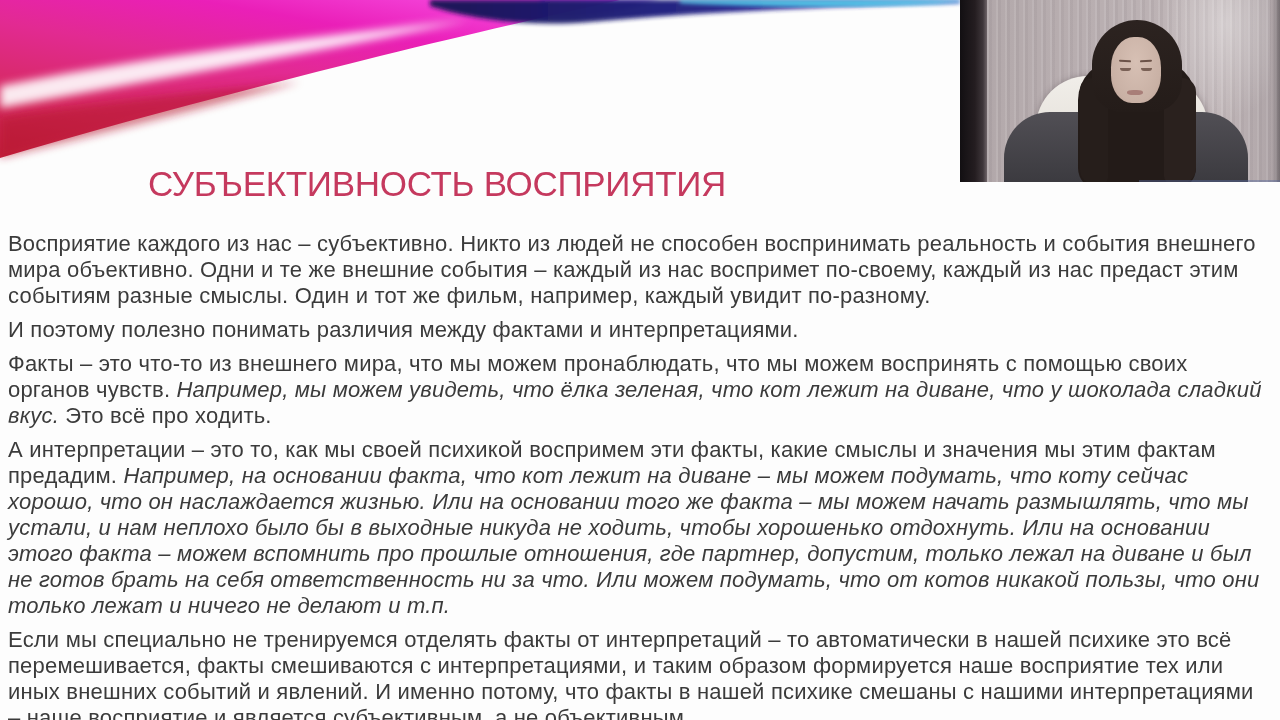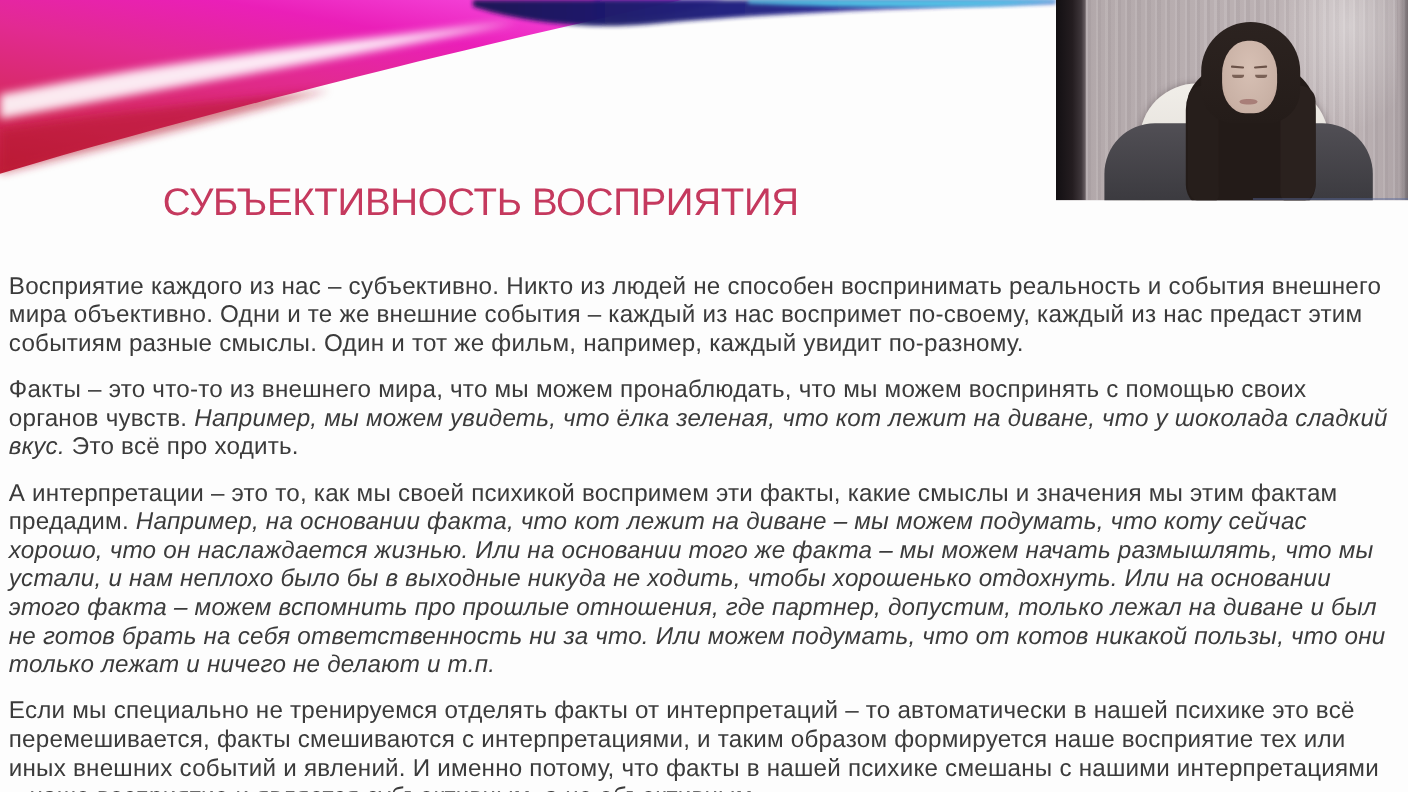--- a/index.html
+++ b/index.html
@@ -23,21 +23,21 @@
     color:var(--title-color,#c5395e);
     white-space:nowrap;
   }
 
   
   .body-text{
     position:absolute;left:8px;right:8px;top:231px;
     font-size:22px;line-height:26px;letter-spacing:.2px;
     color:var(--body-text-color,#3b3b3b);
   }
-  .body-text p{margin:16px 0 8px 0;}
+  .body-text p{margin:0 0 8px 0;}
   .body-text em{font-style:italic;}
 
   
   .webcam{
     position:absolute;left:960px;top:0;width:320px;height:182px;overflow:hidden;
     background:linear-gradient(90deg,#a49a9d 0%,#b4aaac 12%,#bab0b2 50%,#c1b7b9 82%,#aba1a4 100%);
   }
   .webcam .wall-streaks{
     position:absolute;inset:0;
     background:repeating-linear-gradient(90deg,
@@ -143,20 +143,21 @@
       <path d="M540,0 L660,0 C620,12 580,20 540,16 Z" fill="#7a2fd0" opacity="0.7" filter="url(#b2)"></path>
       <path d="M430,0 L960,0 L960,3 C820,7 700,12 590,22 C520,28 460,16 430,6 Z" fill="url(#gNavy)" opacity="0.96" filter="url(#b2)"></path>
       <path d="M680,0 L960,0 L960,2 C870,9 770,7 680,3 Z" fill="#55d8f0" opacity="0.9" filter="url(#b2)"></path>
     </svg>
   </div>
 
   <div class="slide-title">СУБЪЕКТИВНОСТЬ ВОСПРИЯТИЯ</div>
 
   <div class="body-text">
       <p><span>Восприятие каждого из нас – субъективно. Никто из людей не способен воспринимать реальность и события внешнего мира объективно. Одни и те же внешние события – каждый из нас воспримет по-своему, каждый из нас предаст этим событиям разные смыслы. Один и тот же фильм, например, каждый увидит по-разному.</span></p>
+      <p><span>И поэтому полезно понимать различия между фактами и интерпретациями.</span></p>
       <p><span>Факты – это что-то из внешнего мира, что мы можем пронаблюдать, что мы можем воспринять с помощью своих органов чувств. </span><em>Например, мы можем увидеть, что ёлка зеленая, что кот лежит на диване, что у шоколада сладкий вкус. </em><span>Это всё про ходить.</span></p>
       <p><span>А интерпретации – это то, как мы своей психикой воспримем эти факты, какие смыслы и значения мы этим фактам предадим. </span><em>Например, на основании факта, что кот лежит на диване – мы можем подумать, что коту сейчас хорошо, что он наслаждается жизнью. Или на основании того же факта – мы можем начать размышлять, что мы устали, и нам неплохо было бы в выходные никуда не ходить, чтобы хорошенько отдохнуть. Или на основании этого факта – можем вспомнить про прошлые отношения, где партнер, допустим, только лежал на диване и был не готов брать на себя ответственность ни за что. Или можем подумать, что от котов никакой пользы, что они только лежат и ничего не делают и т.п.</em></p>
       <p><span>Если мы специально не тренируемся отделять факты от интерпретаций – то автоматически в нашей психике это всё перемешивается, факты смешиваются с интерпретациями, и таким образом формируется наше восприятие тех или иных внешних событий и явлений. И именно потому, что факты в нашей психике смешаны с нашими интерпретациями – наше восприятие и является субъективным, а не объективным.</span></p>
     </div>
 
   <div class="webcam">
     <div class="wall-streaks"></div>
     <div class="wall-glow"></div>
     <div class="wardrobe"></div>
     <div class="chair-base"></div>

